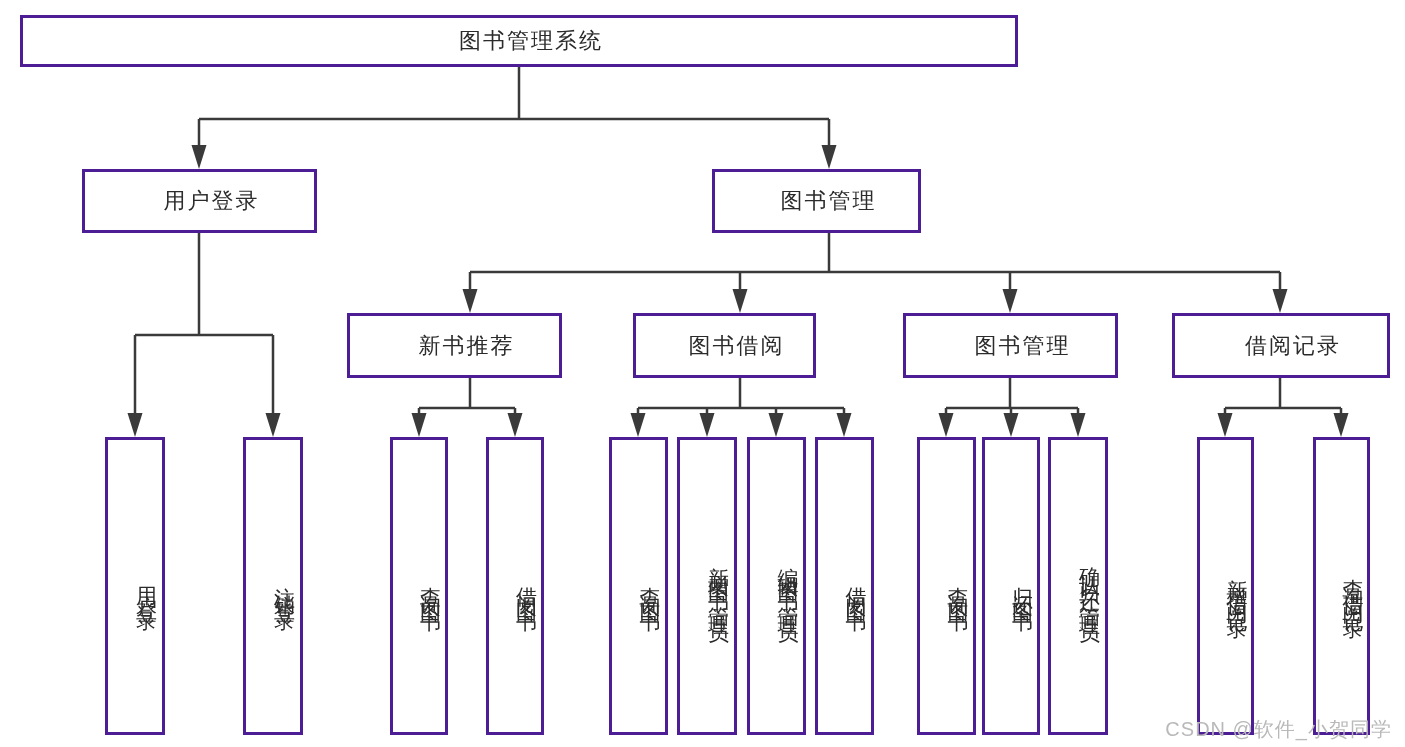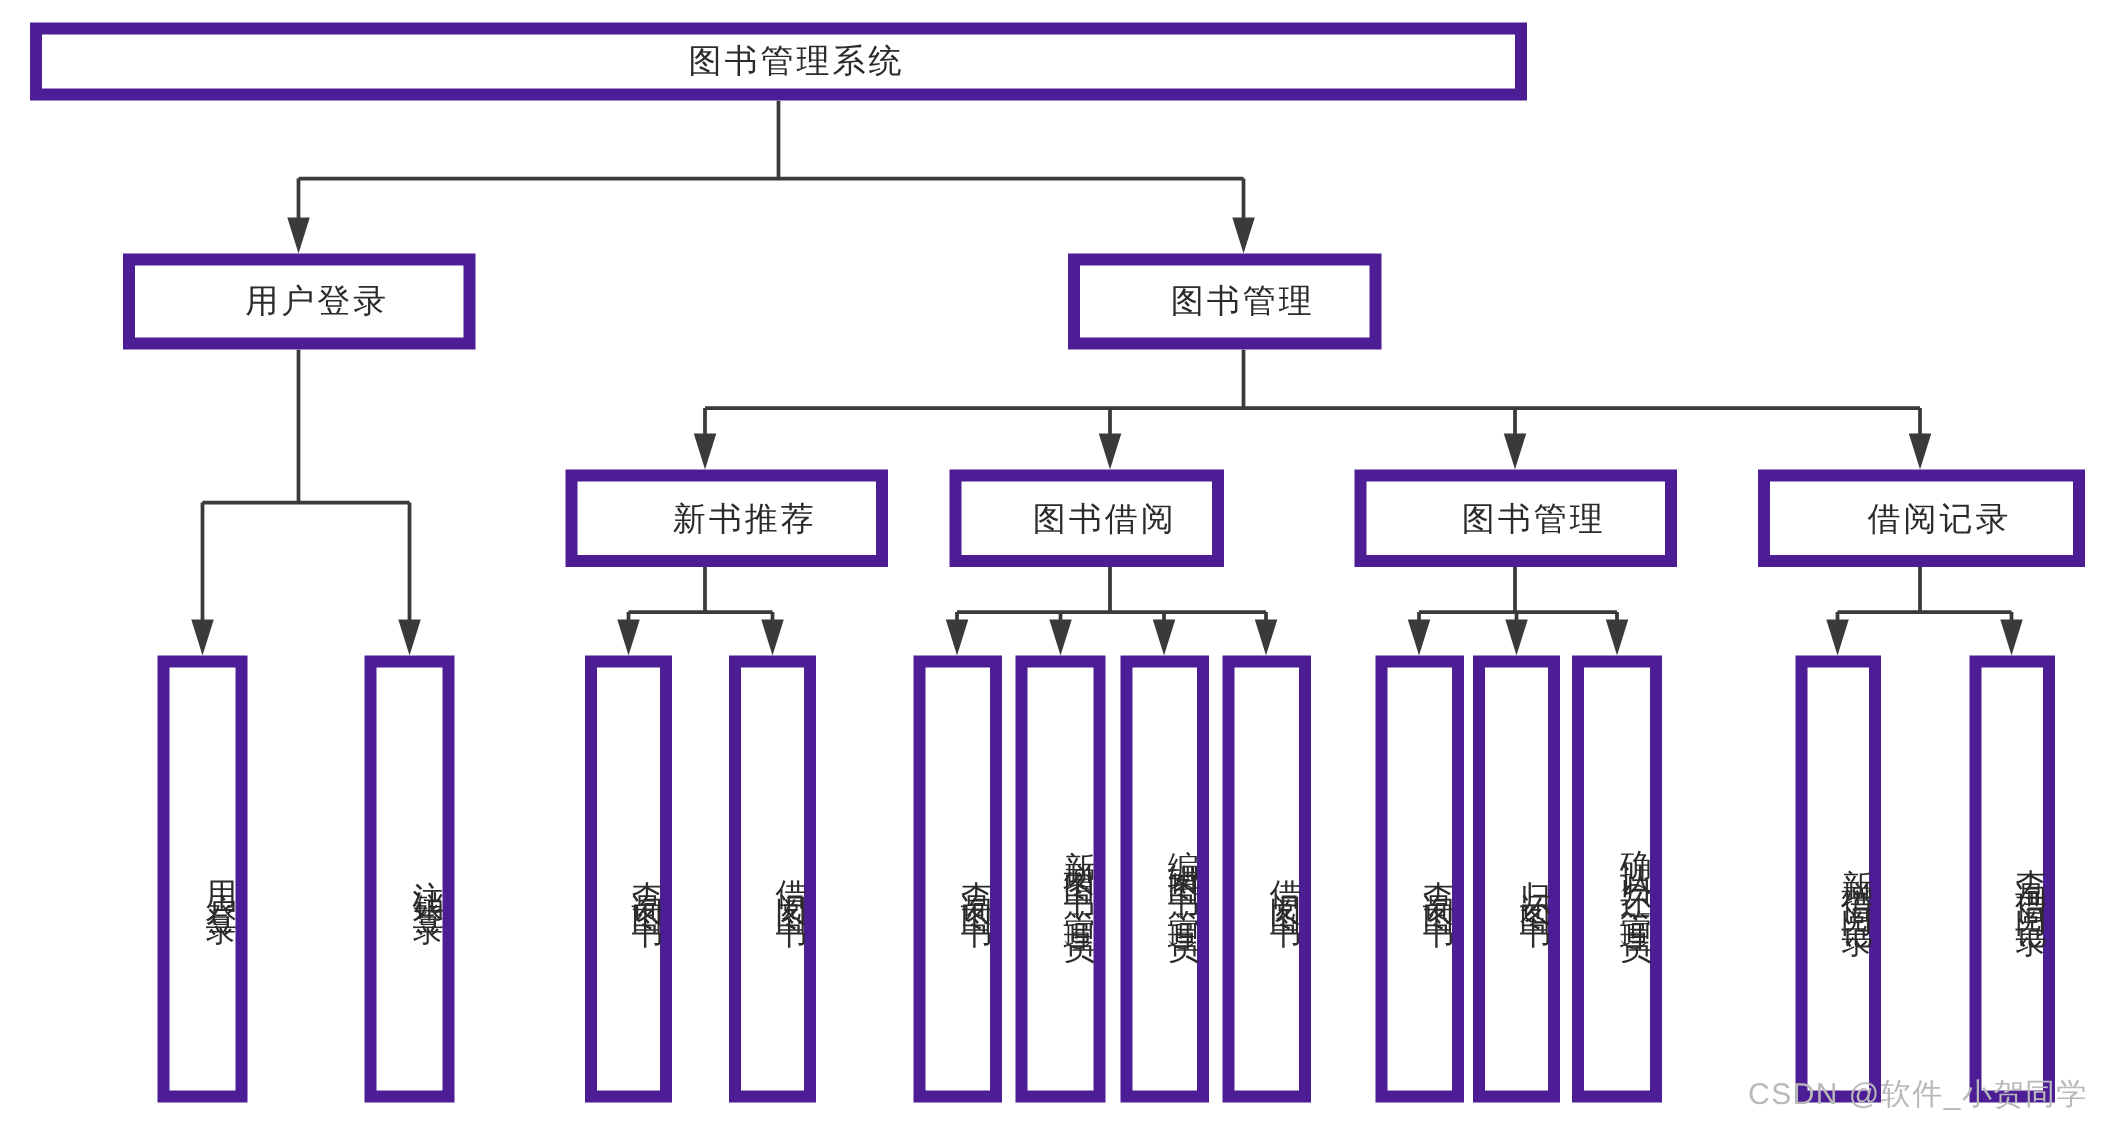--- a/index.html
+++ b/index.html
@@ -18,21 +18,21 @@
   #connectors {
     position: absolute;
     left: 0;
     top: 0;
     width: 1405px;
     height: 747px;
   }
   .box {
     position: absolute;
     box-sizing: border-box;
-    border: 8px solid #4c1d95;
+    border: 3px solid #4c1d95;
     background: #ffffff;
     display: flex;
     align-items: center;
     justify-content: center;
     color: #2b2b2b;
     padding-left: 24px;
   }
   .hbox span {
     font-size: 22px;
     letter-spacing: 2px;
@@ -123,21 +123,21 @@
     <span>图书管理系统</span>
   </div>
 
   <div class="box hbox" style="left:82px; top:169px; width:235px; height:64px;">
     <span>用户登录</span>
   </div>
   <div class="box hbox" style="left:712px; top:169px; width:209px; height:64px;">
     <span>图书管理</span>
   </div>
 
-  <div class="box hbox" style="left:377px; top:313px; width:215px; height:65px;">
+  <div class="box hbox" style="left:347px; top:313px; width:215px; height:65px;">
     <span>新书推荐</span>
   </div>
   <div class="box hbox" style="left:633px; top:313px; width:183px; height:65px;">
     <span>图书借阅</span>
   </div>
   <div class="box hbox" style="left:903px; top:313px; width:215px; height:65px;">
     <span>图书管理</span>
   </div>
   <div class="box hbox" style="left:1172px; top:313px; width:218px; height:65px;">
     <span>借阅记录</span>

